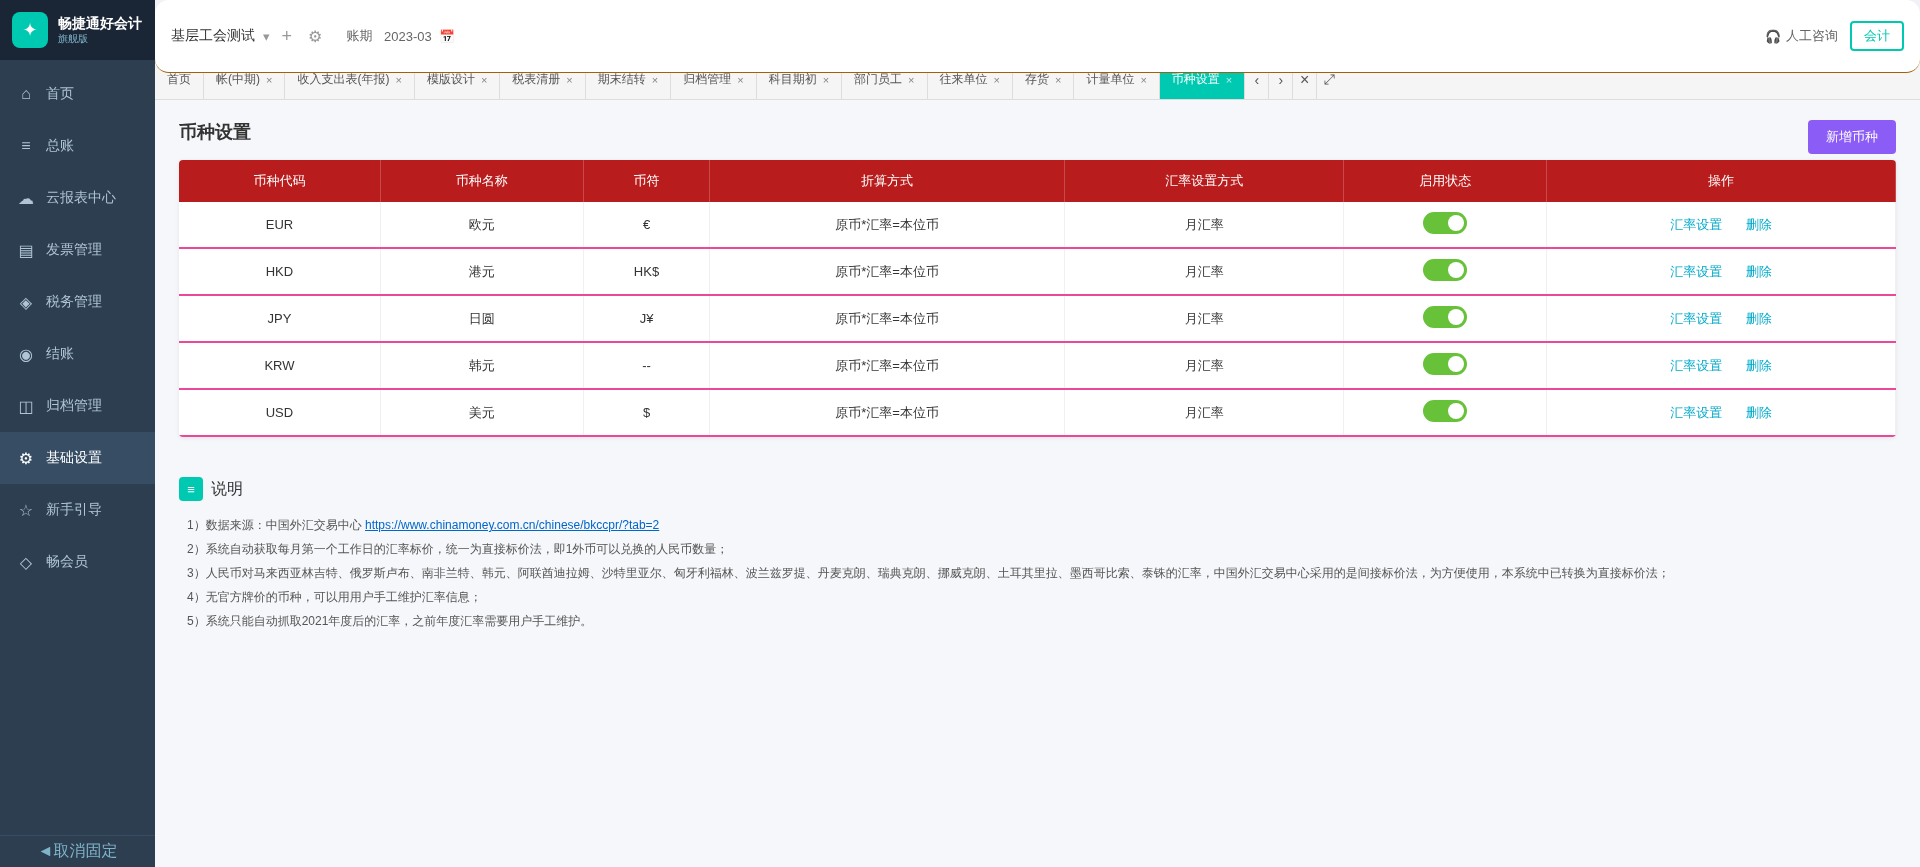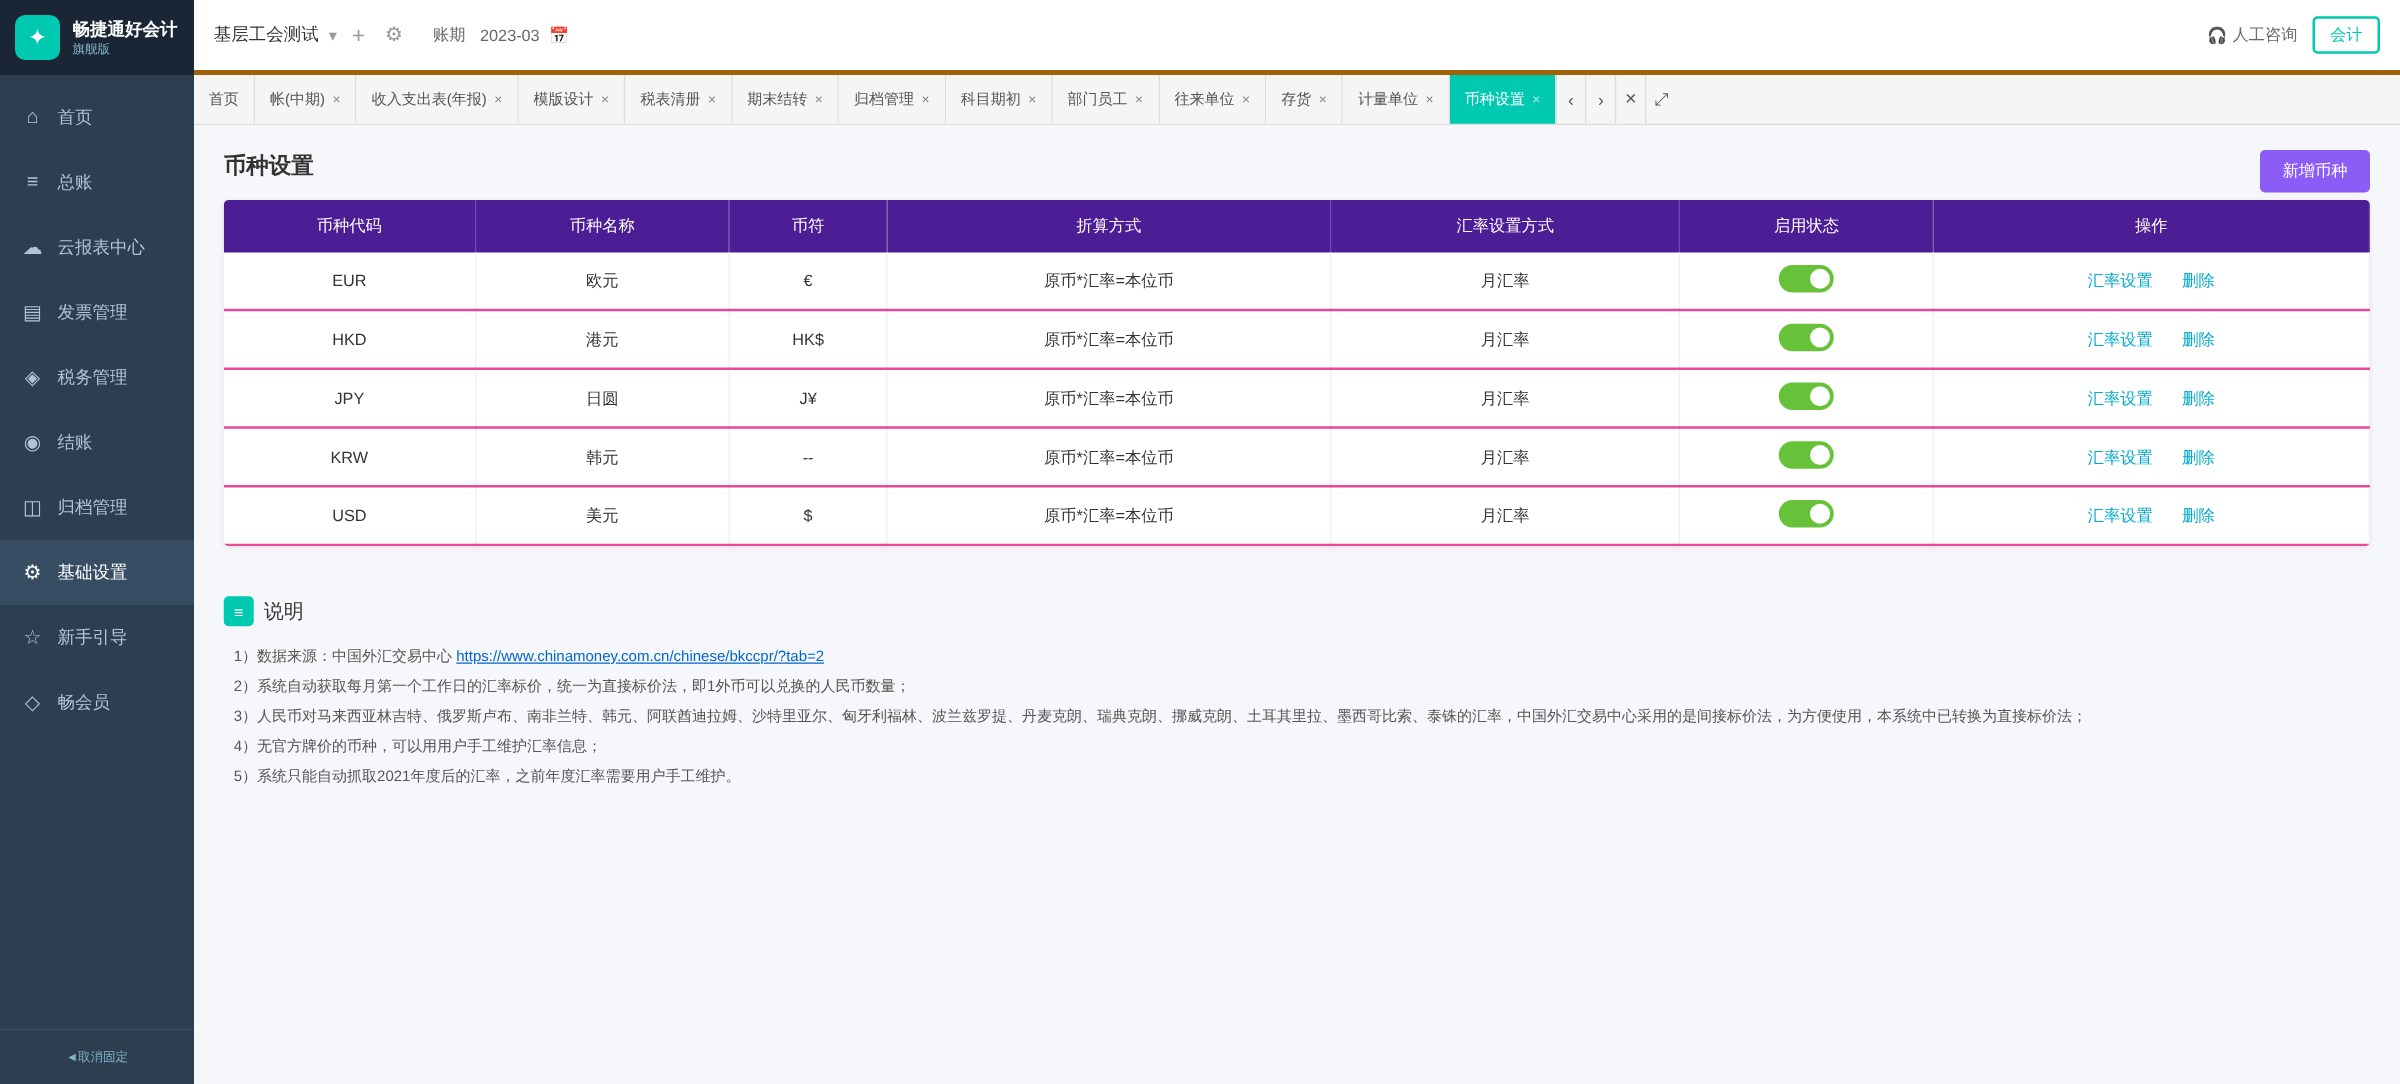--- a/index.html
+++ b/index.html
@@ -21,30 +21,31 @@
     .sidebar-logo-text { font-size: 14px; font-weight: bold; color: #fff; line-height: 1.3; }
     .sidebar-logo-sub { font-size: 10px; color: #7fb3c8; }
     .sidebar-nav { flex: 1; padding-top: 8px; }
     .sidebar-item {
       height: 52px; display: flex; align-items: center; padding: 0 16px; gap: 10px;
       cursor: pointer; color: #b0c4d4; font-size: 14px; transition: background 0.2s;
     }
     .sidebar-item.active { background: #374d63; color: #fff; }
     .sidebar-item-icon { width: 20px; text-align: center; font-size: 16px; }
     .sidebar-footer {
-      height: 44px; display: flex; align-items: center; justify-content: center;
-      color: #7fb3c8; font-size: 10px; cursor: pointer; border-top: 1px solid #374d63;
+      height: 32px; display: flex; align-items: center; justify-content: center;
+      color: #7fb3c8; font-size: 16px; cursor: pointer; border-top: 1px solid #374d63;
     }
 
     
     .header {
-      position: fixed; left: 155px; top: 0; right: 0; height: 60px;
-      background: #fff; border-bottom: 4px solid #a16207;
+      position: fixed; left: 155px; top: 0; right: 0; height: 73px;
+      background: #fff; border-bottom: 1px solid #a16207;
       display: flex; align-items: center; justify-content: space-between; padding: 0 16px;
       z-index: 100;
+      border-radius: 14px;
     }
     .header-left { display: flex; align-items: center; gap: 8px; }
     .header-project { font-size: 14px; color: #333; font-weight: 500; }
     .header-period { font-size: 13px; color: #666; display: flex; align-items: center; gap: 4px; margin-left: 12px; }
     .header-right { display: flex; align-items: center; gap: 12px; }
     .header-service { display: flex; align-items: center; gap: 4px; color: #666; font-size: 13px; cursor: pointer; }
     .header-account-btn {
       border: 2px solid #00c9b1; color: #00c9b1; background: #fff; padding: 4px 12px;
       border-radius: 4px; font-size: 13px; cursor: pointer; font-weight: 400;
     }
@@ -87,21 +88,21 @@
       float: right; margin-top: -40px;
       background: #8b5cf6; color: #fff; border: none; padding: 8px 18px;
       border-radius: 4px; font-size: 13px; cursor: pointer; font-weight: 500;
     }
 
     
     .data-table {
       width: 100%; border-collapse: collapse; background: #fff;
       border-radius: 4px; overflow: hidden; box-shadow: 0 1px 4px rgba(0,0,0,0.08);
     }
-    .data-table thead tr { background: #4c1d95; }
+    .data-table thead tr { background: #b91c1c; }
     .data-table thead th {
       padding: 12px 8px; font-size: 13px; color: #fff; font-weight: 500;
       text-align: center; border-right: 1px solid rgba(255,255,255,0.2);
     }
     .data-table tbody tr { border-bottom: 2px solid #ec4899; }
     .data-table tbody td {
       padding: 10px 8px; font-size: 13px; color: #333; text-align: center;
       border-right: 1px solid #f0f0f0;
     }
     .toggle-on {

